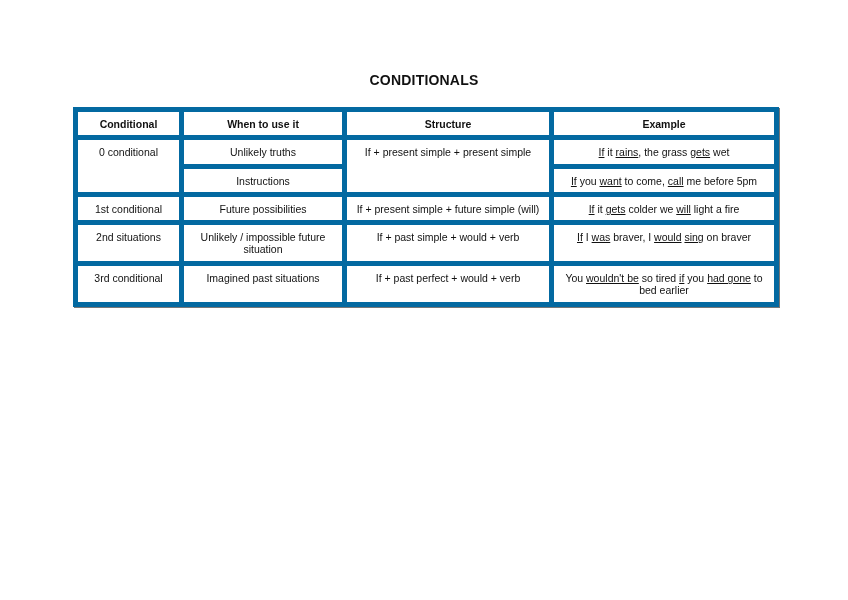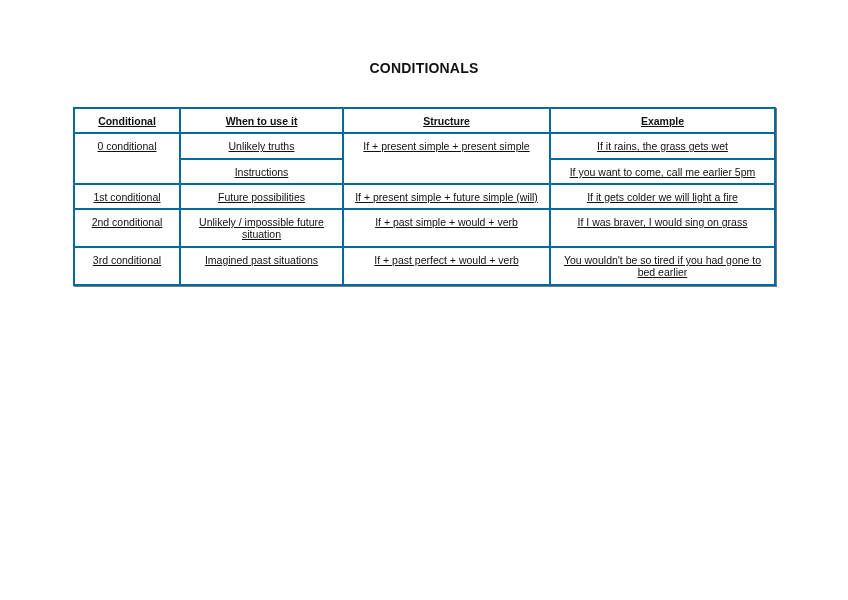--- a/index.html
+++ b/index.html
@@ -11,46 +11,45 @@
       width: 848px;
       height: 600px;
       position: relative;
       overflow: hidden;
       font-family: "Liberation Sans", "DejaVu Sans", sans-serif;
       color: #111111;
     }
     .page-title {
       position: absolute;
       left: 0;
-      top: 60px;
+      top: 72px;
       width: 848px;
       text-align: center;
       font-weight: bold;
       font-size: 14px;
       letter-spacing: 0.2px;
     }
     .table-wrap {
       position: absolute;
       left: 73px;
       top: 107px;
       box-shadow: 1px 1px 0 #777777;
     }
     table {
       border-collapse: collapse;
       table-layout: fixed;
       font-size: 10.5px;
       line-height: 12px;
     }
     td, th {
-      border: 2px solid #0369a1;
+      border: 5px solid #0369a1;
       padding: 0 4px;
       vertical-align: top;
       text-align: left;
       font-weight: normal;
-      text-decoration: underline;
     }
     th {
       font-weight: bold;
       text-align: center;
       vertical-align: middle;
       height: 23px;
       padding: 0;
     }
     td {
       padding-top: 6px;
@@ -90,33 +89,33 @@
     </thead>
     <tbody>
       <tr class="r1">
         <td rowspan="2">0 conditional</td>
         <td>Unlikely truths</td>
         <td rowspan="2">If + present simple + present simple</td>
         <td><span class="ul">If</span><span> it </span><span class="ul">rains</span><span>, the grass </span><span class="ul">gets</span><span> wet</span></td>
       </tr>
       <tr class="r2">
         <td>Instructions</td>
-        <td><span class="ul">If</span><span> you </span><span class="ul">want</span><span> to come, </span><span class="ul">call</span><span> me earlier 5pm</span></td>
+        <td><span class="ul">If</span><span> you </span><span class="ul">want</span><span> to come, </span><span class="ul">call</span><span> me before 5pm</span></td>
       </tr>
       <tr class="r3">
         <td>1st conditional</td>
         <td>Future possibilities</td>
         <td>If + present simple + future simple (will)</td>
         <td><span class="ul">If</span><span> it </span><span class="ul">gets</span><span> colder we </span><span class="ul">will</span><span> light a fire</span></td>
       </tr>
       <tr class="r4">
-        <td>2nd conditional</td>
+        <td>2nd situations</td>
         <td>Unlikely / impossible future situation</td>
         <td>If + past simple + would + verb</td>
-        <td><span class="ul">If</span><span> I </span><span class="ul">was</span><span> braver, I </span><span class="ul">would</span><span> </span><span class="ul">sing</span><span> on grass</span></td>
+        <td><span class="ul">If</span><span> I </span><span class="ul">was</span><span> braver, I </span><span class="ul">would</span><span> </span><span class="ul">sing</span><span> on braver</span></td>
       </tr>
       <tr class="r5">
         <td>3rd conditional</td>
         <td>Imagined past situations</td>
         <td>If + past perfect + would + verb</td>
         <td><span>You </span><span class="ul">wouldn't be</span><span> so tired </span><span class="ul">if</span><span> you </span><span class="ul">had gone</span><span> to bed earlier</span></td>
       </tr>
     </tbody>
   </table>
 </div>

